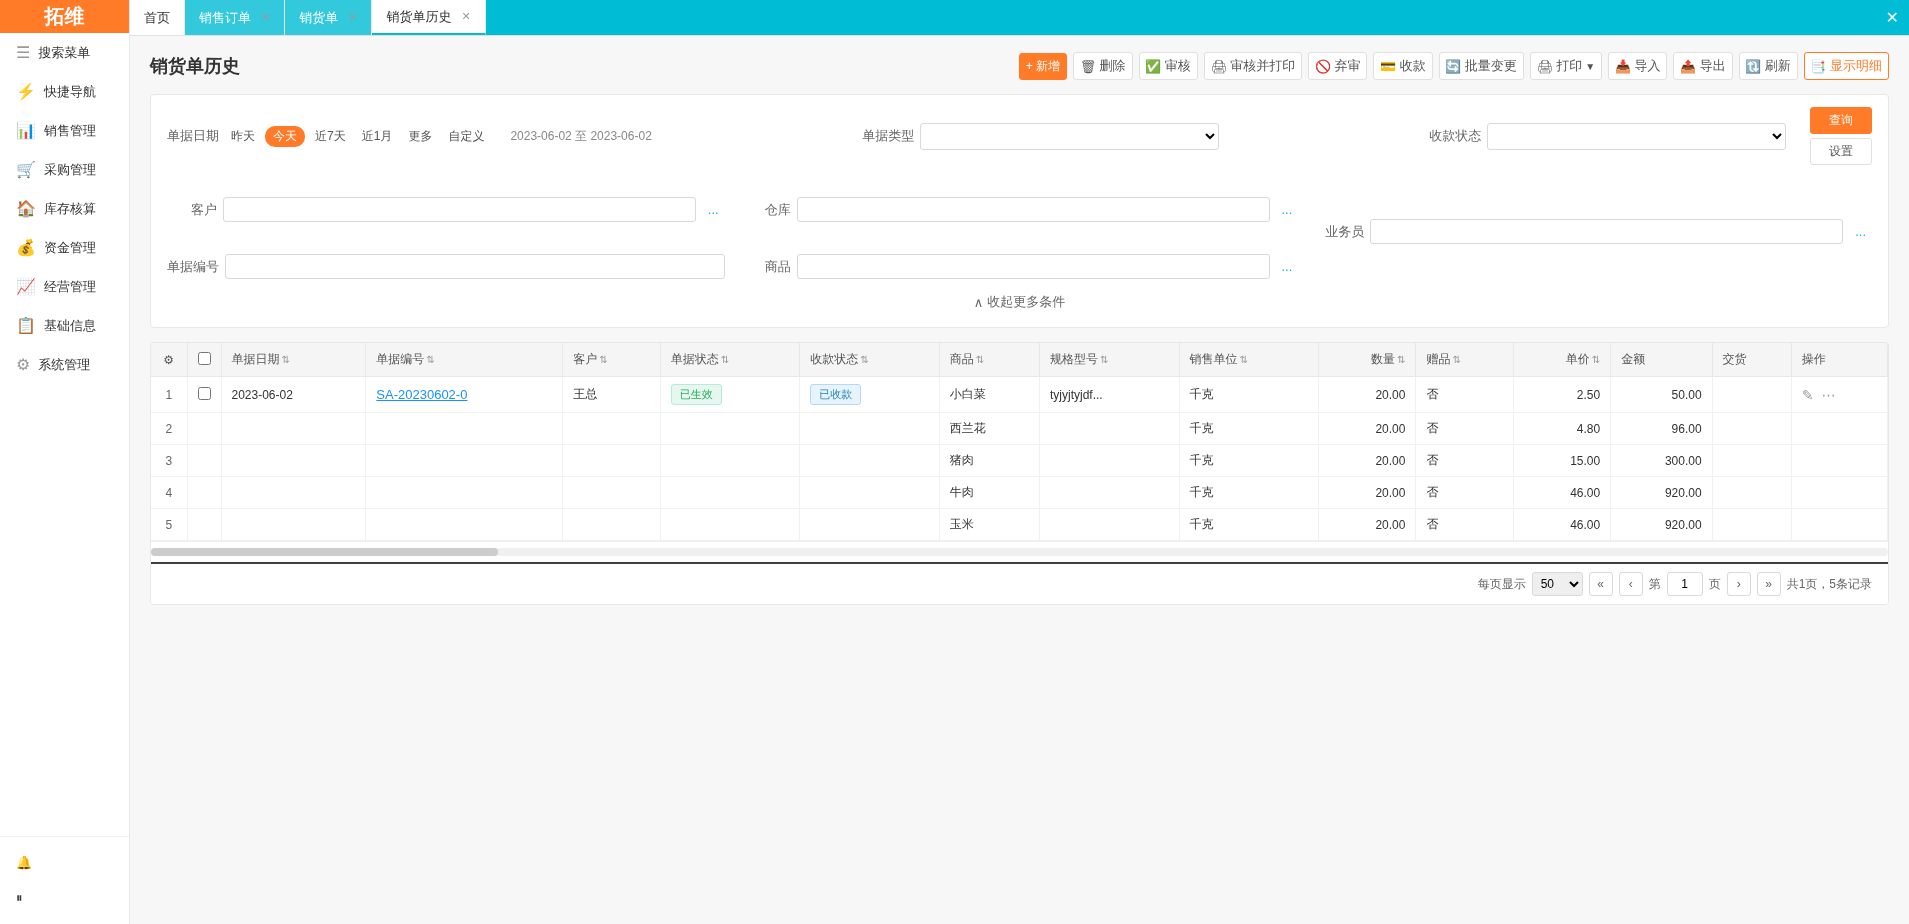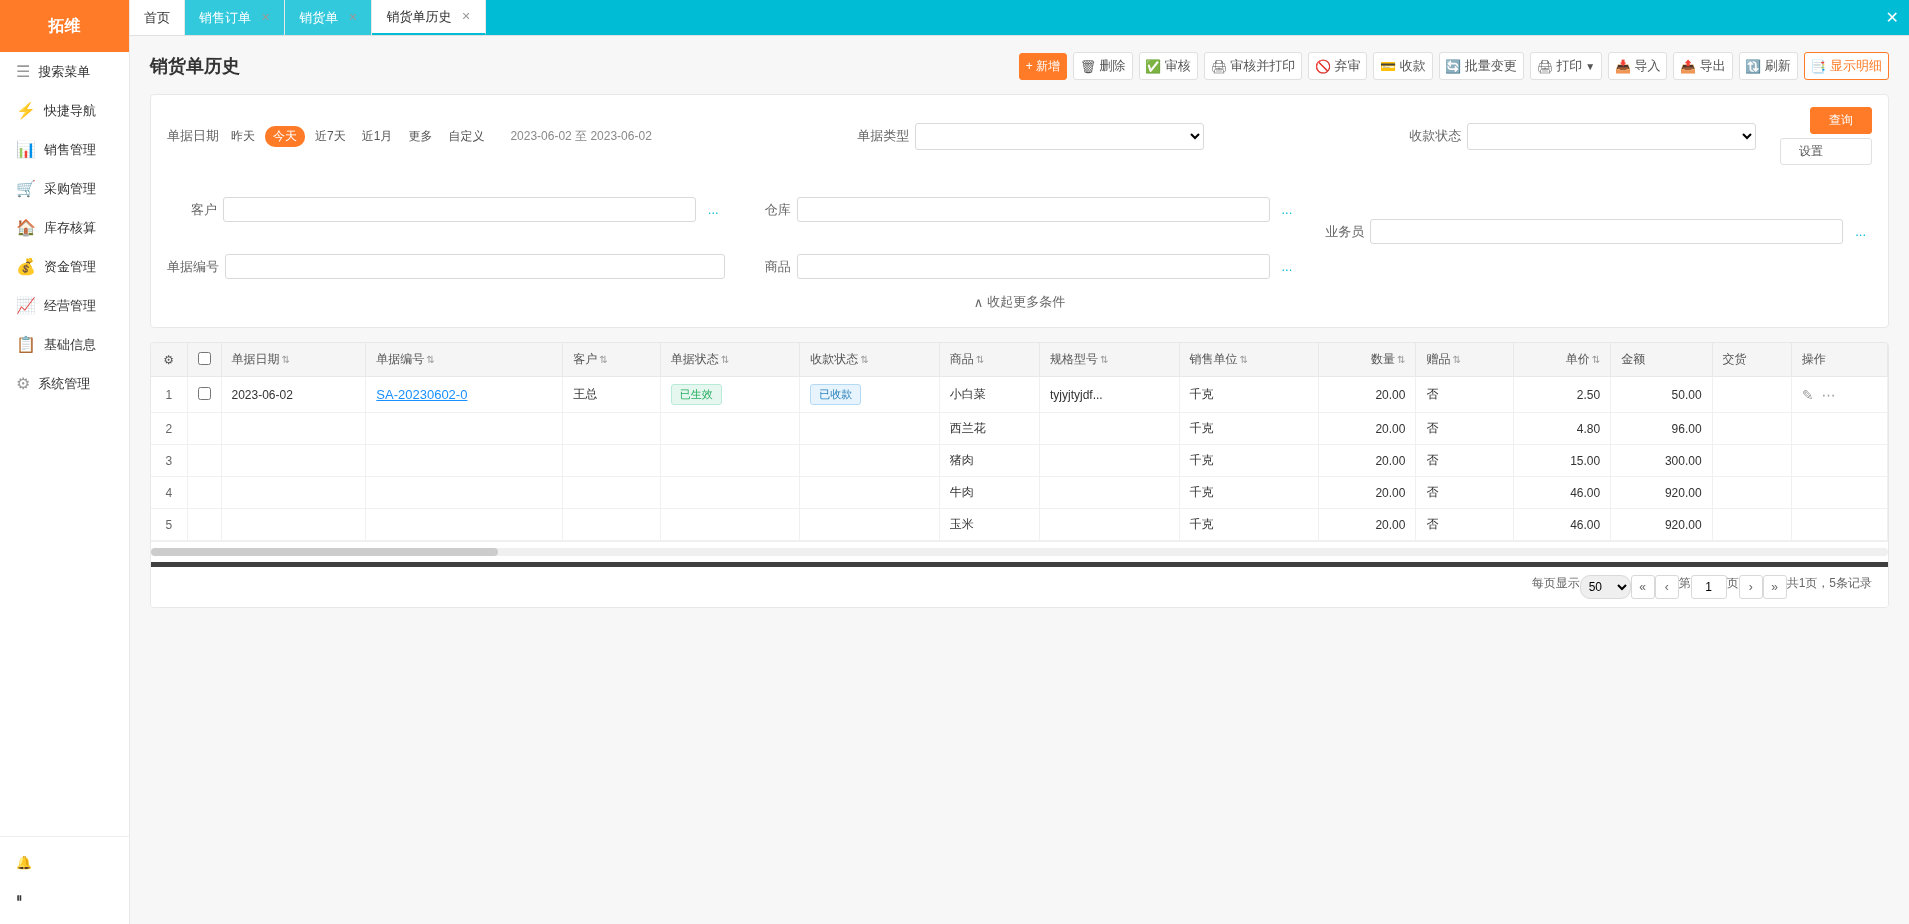--- a/index.html
+++ b/index.html
@@ -9,27 +9,27 @@
     .sidebar {
       width: 130px;
       background: #fff;
       border-right: 1px solid #e8e8e8;
       display: flex;
       flex-direction: column;
       height: 100%;
       flex-shrink: 0;
     }
     .sidebar-logo {
-      height: 52px;
+      height: 33px;
       background: #ff7b27;
       display: flex;
       align-items: center;
       justify-content: center;
       color: #fff;
-      font-size: 16px;
+      font-size: 20px;
       font-weight: bold;
     }
     .sidebar-item {
       display: flex;
       align-items: center;
       padding: 10px 16px;
       cursor: pointer;
       color: #333;
       gap: 8px;
     }
@@ -253,26 +253,26 @@
       flex: 1;
       text-align: right;
       padding: 0 10px;
       color: #333;
       font-weight: 500;
     }
 
     
     .pagination-bar {
       display: flex;
-      align-items: flex-start;
+      align-items: center;
       justify-content: flex-end;
       padding: 8px 16px;
       background: #fff;
-      border-top: 5px solid #404040;
-      gap: 0;
+      border-top: 2px solid #404040;
+      gap: 6px;
     }
     .pagination-bar span { color: #666; font-size: 12px; }
     .page-btn {
       width: 24px;
       height: 24px;
       display: flex;
       align-items: center;
       justify-content: center;
       border: 1px solid #d9d9d9;
       border-radius: 3px;
@@ -284,21 +284,21 @@
       width: 36px;
       height: 24px;
       border: 1px solid #d9d9d9;
       border-radius: 3px;
       text-align: center;
       font-size: 12px;
     }
     .per-page-select {
       height: 24px;
       border: 1px solid #d9d9d9;
-      border-radius: 10px;
+      border-radius: 3px;
       padding: 0 4px;
       font-size: 12px;
       cursor: pointer;
     }
     .scrollbar-track {
       height: 8px;
       background: #f0f0f0;
       border-radius: 4px;
       margin: 4px 0;
       position: relative;
@@ -460,21 +460,21 @@
         <div class="filter-item" style="flex:2;">
           <span class="filter-label">单据类型</span>
           <select class="filter-select" style="min-width:180px;flex:1;"></select>
         </div>
         <div style="flex:1;"></div>
         <div class="filter-item" style="flex:2;">
           <span class="filter-label">收款状态</span>
           <select class="filter-select" style="min-width:180px;flex:1;"></select>
         </div>
         <div style="display:flex;flex-direction:column;gap:4px;margin-left:8px;">
-          <button class="btn btn-primary" style="padding:4px 18px;margin-left:30px;">查询</button>
+          <button class="btn btn-primary" style="padding:4px 18px;">查询</button>
           <button class="btn" style="padding:4px 18px;text-align:center;">设置</button>
         </div>
       </div>
 
       <div class="filter-row">
         <div class="filter-item" style="flex:1;">
           <span class="filter-label">客户</span>
           <input class="filter-input" type="text" style="flex: 1 1 0%;">
           <span class="filter-dots">...</span>
         </div>

